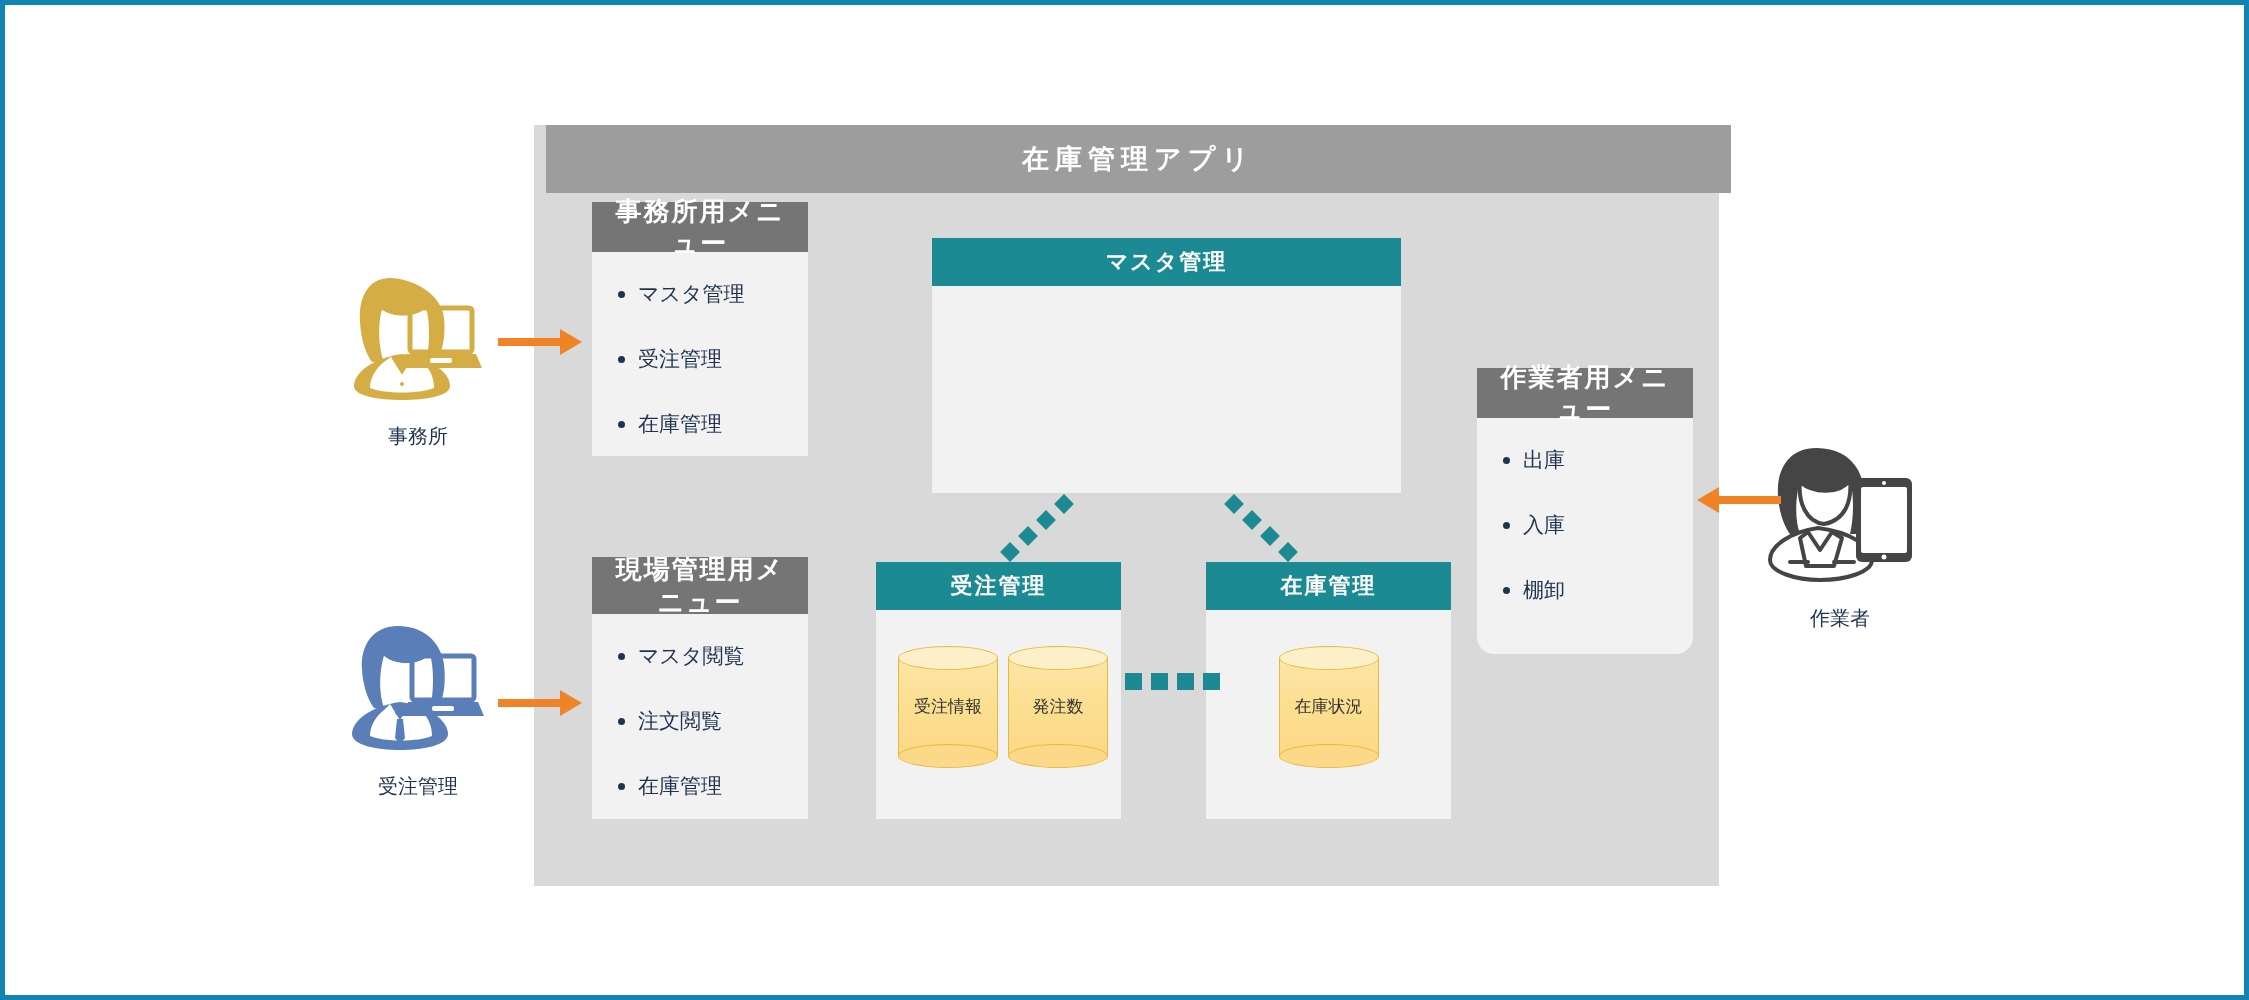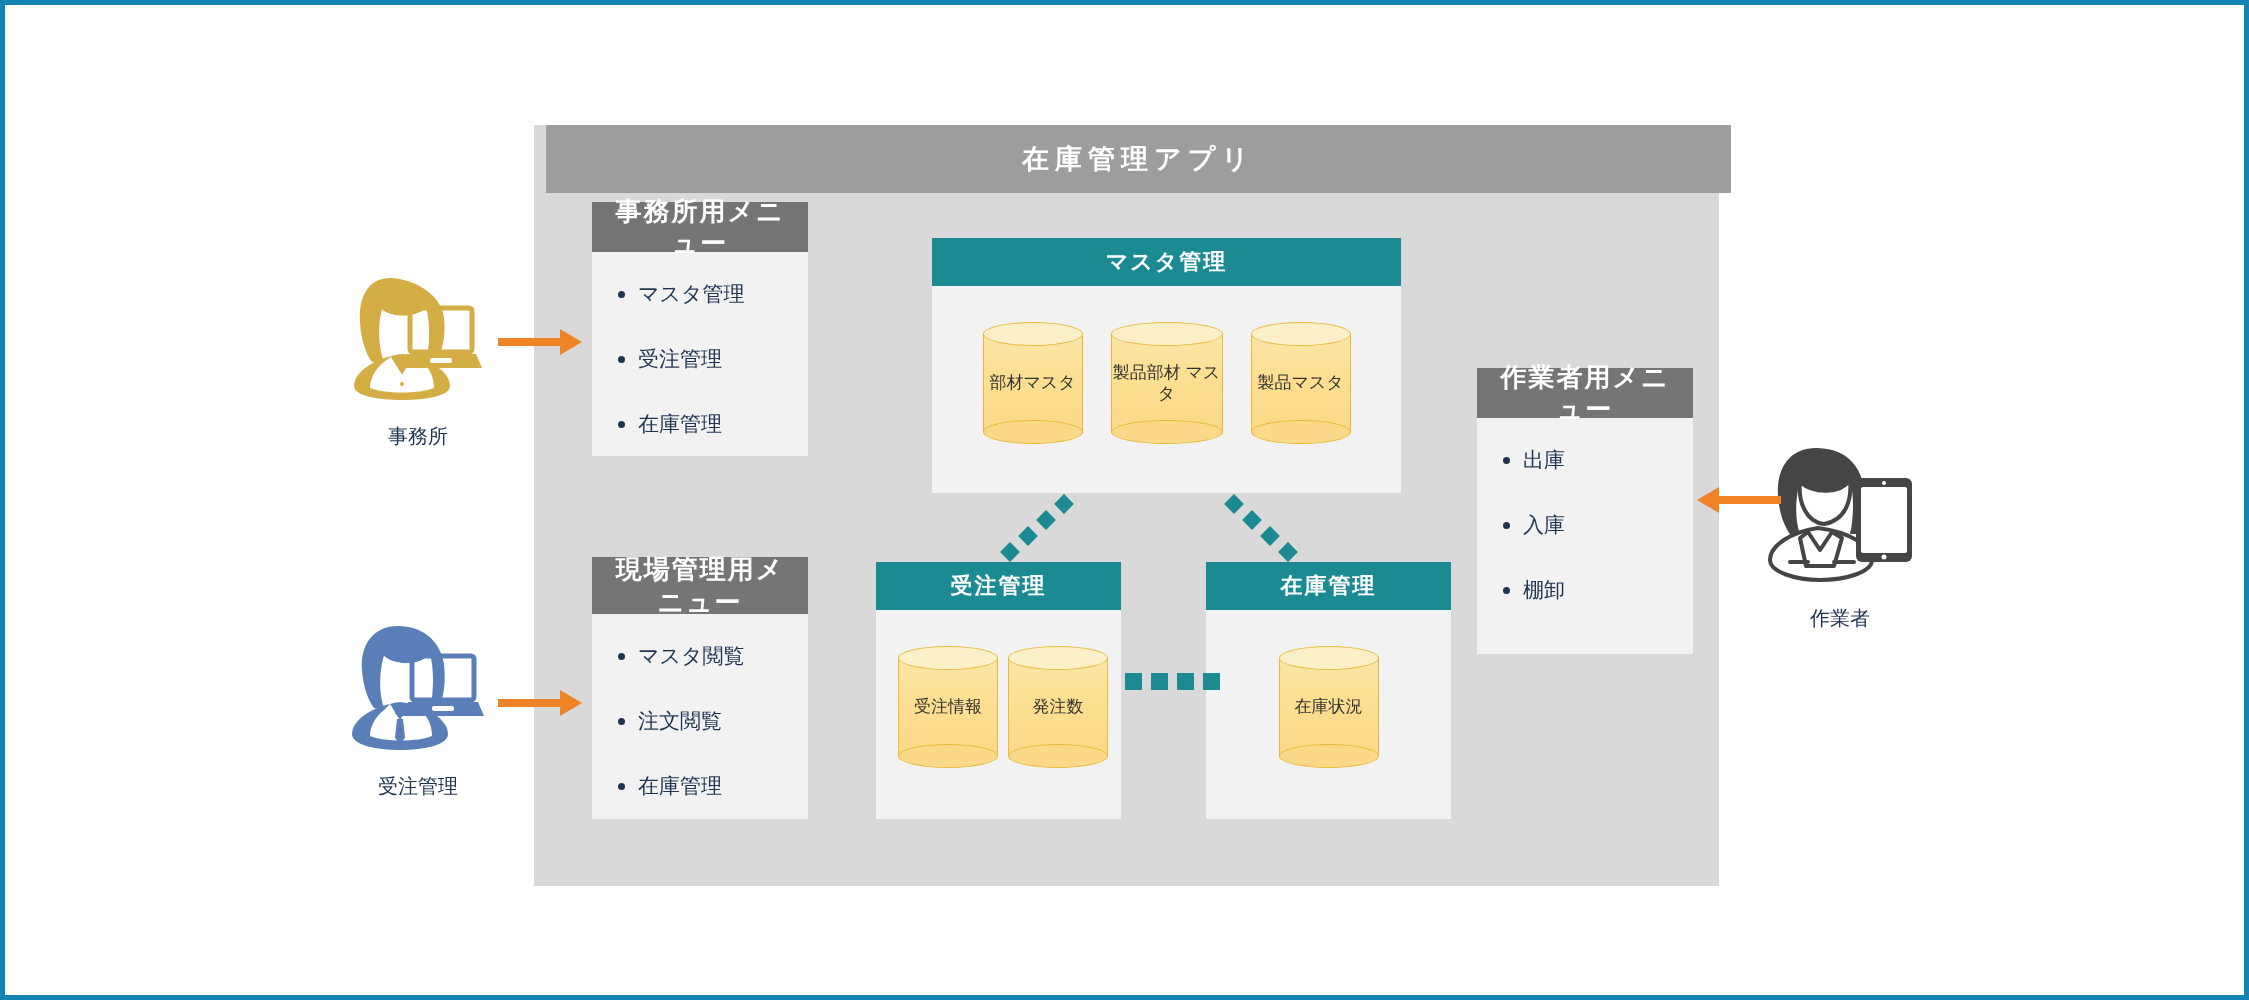--- a/index.html
+++ b/index.html
@@ -91,21 +91,21 @@
     width: 7px;
     height: 7px;
     border-radius: 50%;
     background: #1f3350;
   }
 
   #menu-office       { left: 592px; top: 202px;  width: 216px; height: 254px; }
   #menu-office  .menu-panel-header { height: 50px; }
   #menu-field        { left: 592px; top: 557px;  width: 216px; height: 262px; }
   #menu-field   .menu-panel-header { height: 57px; flex-direction: column; }
-  #menu-worker       { left: 1477px; top: 368px; width: 216px; height: 286px; }
+  #menu-worker       { left: 1477px; top: 368px; width: 216px; height: 286px; border-radius: 17px; }
   #menu-worker  .menu-panel-header { height: 50px; }
 
   
   .module-box {
     position: absolute;
     background: #f2f2f2;
     box-sizing: border-box;
   }
   .module-box-header {
     background: #1c8a93;
@@ -246,41 +246,20 @@
     <div class="menu-panel-header">作業者用メニュー</div>
     <ul class="menu-list">
       <li><span class="bullet"></span><span>出庫</span></li>
       <li><span class="bullet"></span><span>入庫</span></li>
       <li><span class="bullet"></span><span>棚卸</span></li>
     </ul>
   </div>
 
   <div class="module-box" id="module-master">
     <div class="module-box-header">マスタ管理</div>
-    <div class="module-body">
-      <div class="cylinder">
-        <div class="cyl-body"></div>
-        <div class="cyl-bottom"></div>
-        <div class="cyl-top"></div>
-        <div class="cyl-label">部材マスタ</div>
-      </div>
-      <div class="cylinder cyl-wide">
-        <div class="cyl-body"></div>
-        <div class="cyl-bottom"></div>
-        <div class="cyl-top"></div>
-        <div class="cyl-label">製品部材
-マスタ</div>
-      </div>
-      <div class="cylinder">
-        <div class="cyl-body"></div>
-        <div class="cyl-bottom"></div>
-        <div class="cyl-top"></div>
-        <div class="cyl-label">製品マスタ</div>
-      </div>
-    </div>
   </div>
 
   <div class="module-box" id="module-order">
     <div class="module-box-header">受注管理</div>
     <div class="module-body" style="gap:10px;padding-left:9px;">
       <div class="cylinder">
         <div class="cyl-body"></div>
         <div class="cyl-bottom"></div>
         <div class="cyl-top"></div>
         <div class="cyl-label">受注情報</div>

